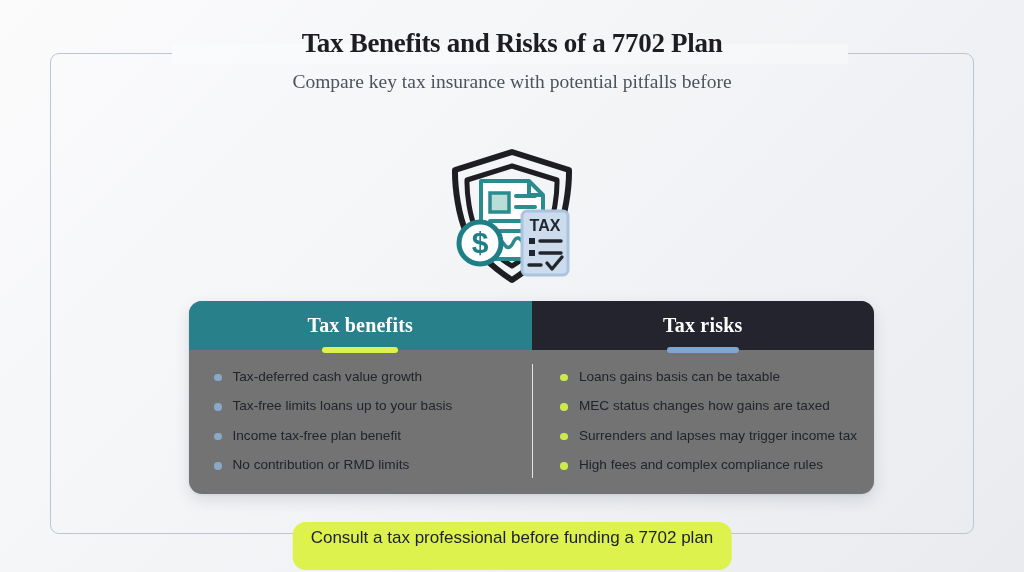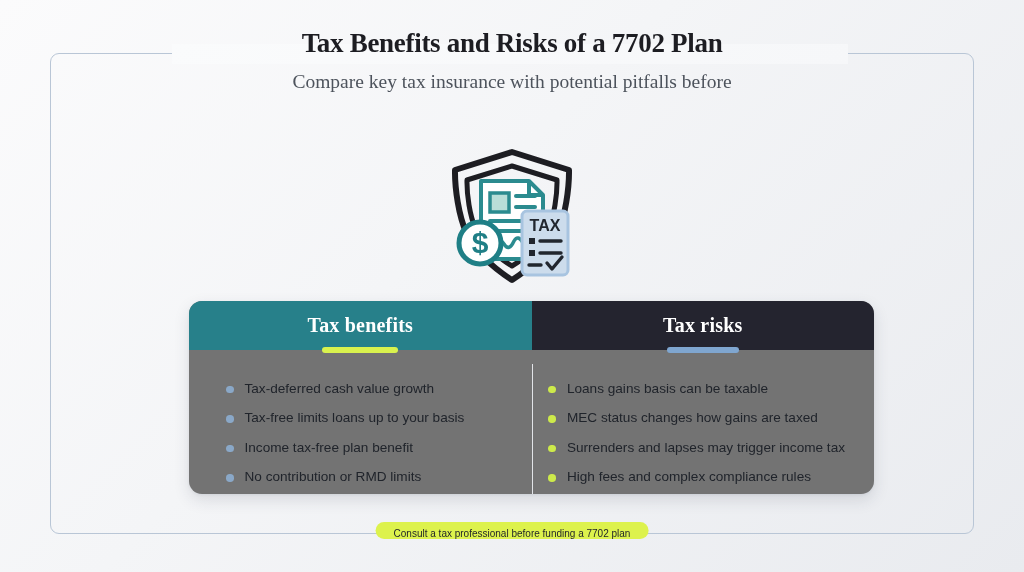--- a/index.html
+++ b/index.html
@@ -132,21 +132,21 @@
     background: #e2e4e8;
   }
   .col {
     flex: 1 1 50%;
     box-sizing: border-box;
     padding: 18px 16px 14px 24px;
   }
   .col.risks { padding-left: 34px; }
   ul.bullets {
     list-style: none;
-    margin: 13px;
+    margin: 1px;
     padding: 0;
   }
   ul.bullets li {
     display: flex;
     align-items: center;
     margin-bottom: 12.5px;
     font-size: 13.6px;
     color: #20242b;
     line-height: 1.25;
     white-space: nowrap;
@@ -163,22 +163,22 @@
   .dot.lime { background: #cdea4b; }
 
   
   .footer-pill {
     position: absolute;
     left: 50%;
     top: 522px;
     transform: translateX(-50%);
     background: #ddf24d;
     color: #1e2128;
-    font-size: 10px;
-    padding: 6px 18px 0 18px;
+    font-size: 17px;
+    padding: 6px 18px 22px 18px;
     border-radius: 13px;
     white-space: nowrap;
   }
 </style>
 </head>
 <body>
 
 <div class="frame"></div>
 <div class="frame-gap"></div>
 

